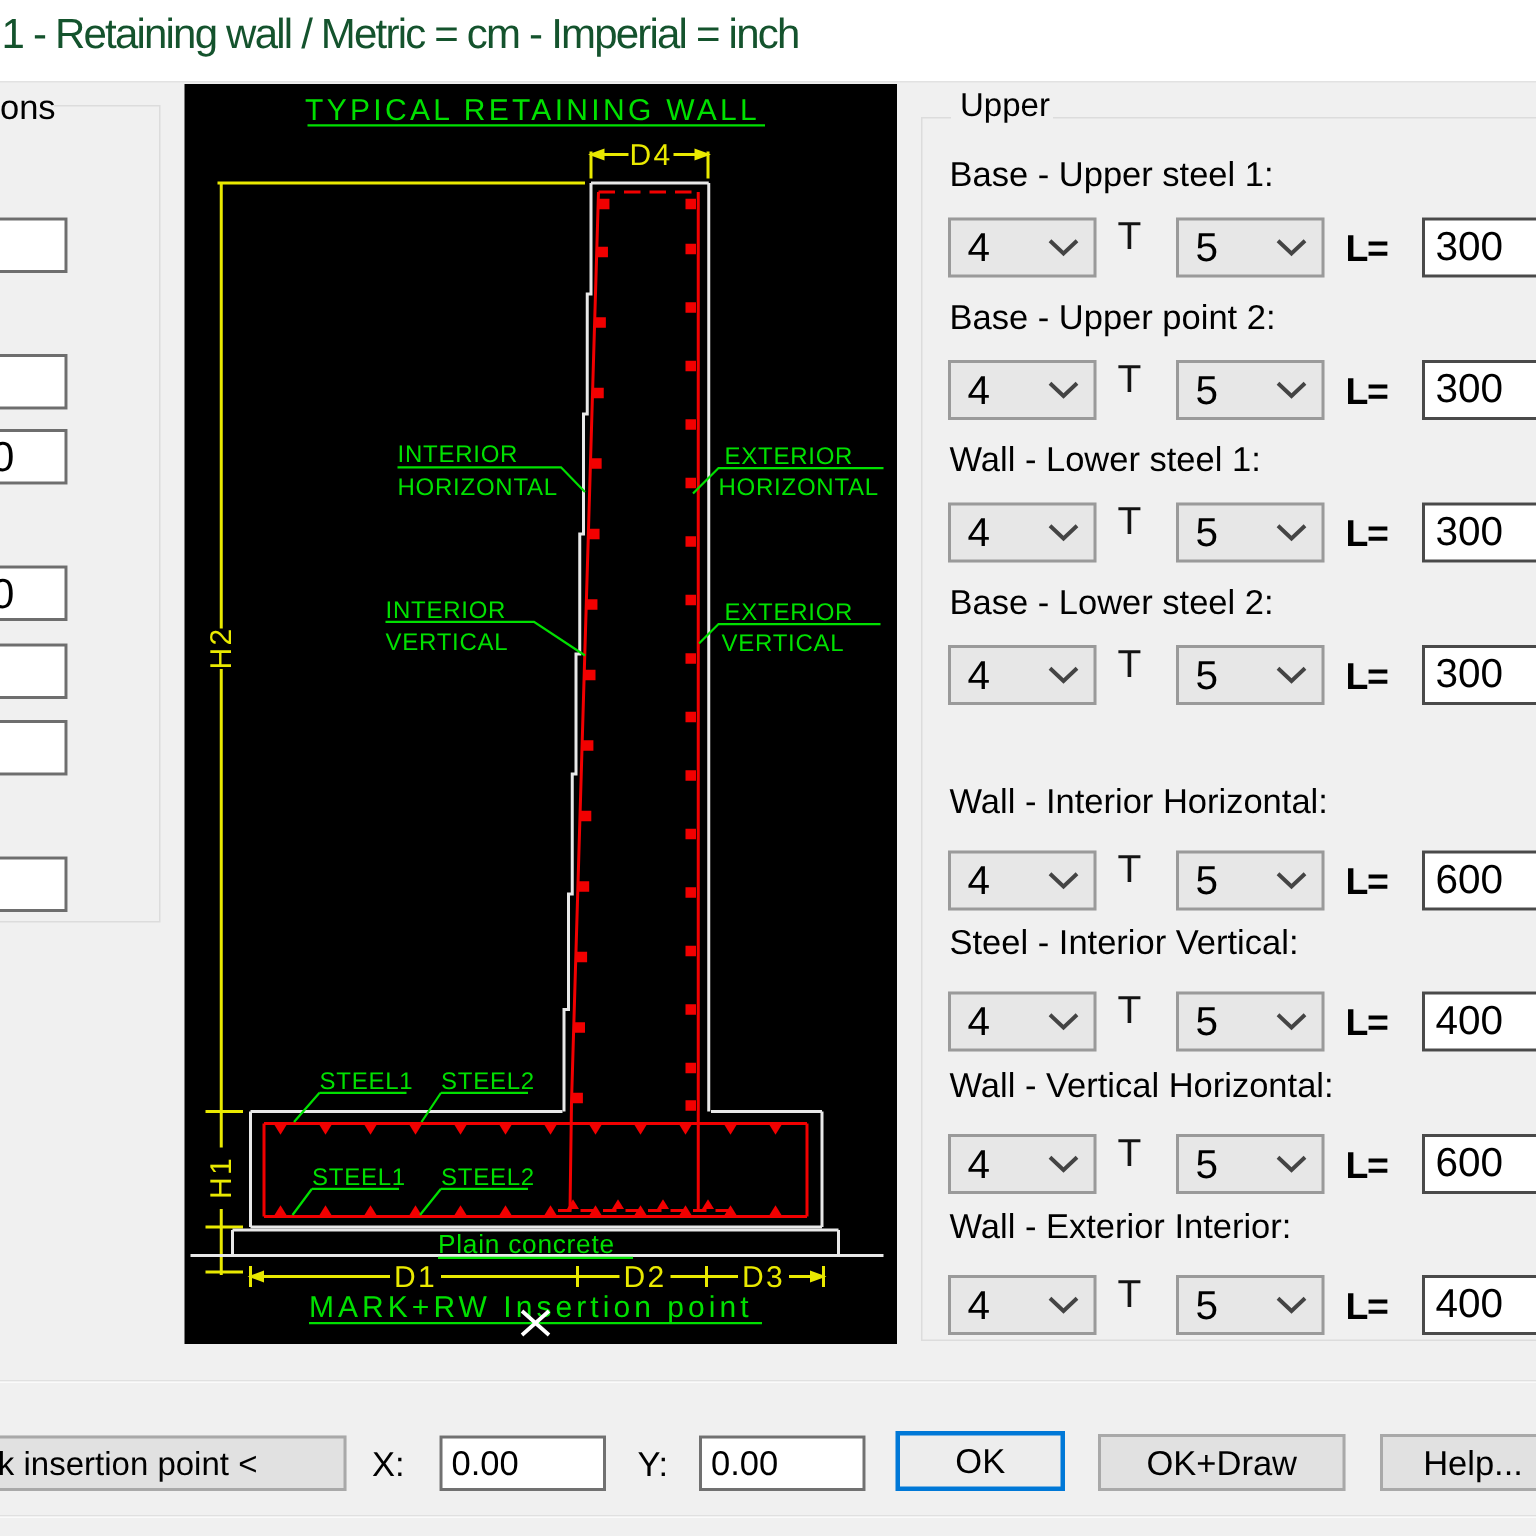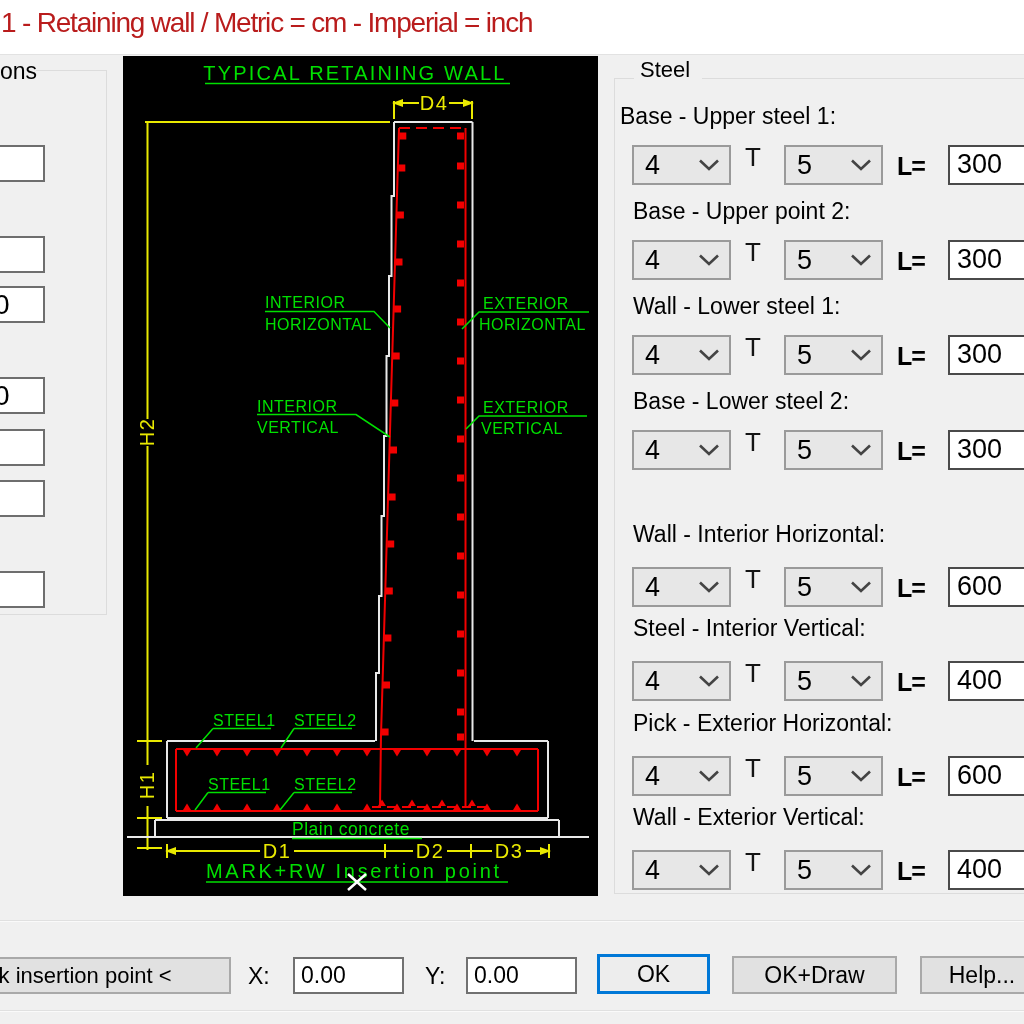--- a/index.html
+++ b/index.html
@@ -8,47 +8,47 @@
 .cmb{position:absolute;width:95px;height:36px;background:#e7e7e7;border:2px solid #9a9a9a}
 .cmb span{position:absolute;left:11px;top:2px;font-size:27px;line-height:32px;color:#000}
 .cmb svg{position:absolute;right:9px;top:11px}
 .rin{position:absolute;left:948px;width:120px;height:36px;background:#fff;border:2px solid #4a4a4a;font-size:27px;line-height:34px;color:#000;padding-left:7px}
 .tl{position:absolute;left:745px;font-size:26px;line-height:30px;color:#141414}
 .ll{position:absolute;left:897px;font-size:25px;line-height:30px;color:#000;font-weight:bold;letter-spacing:-1px}
 </style></head>
 <body>
 
 <div class="abs" style="left:0;top:0;width:1024px;height:54px;background:#fff"></div>
-<div class="abs" style="left:1px;top:7px;font-size:28px;color:#b91c1c;letter-spacing:-1.2px;white-space:nowrap">1 - Retaining wall / Metric = cm - Imperial = inch</div>
+<div class="abs" style="left:1px;top:7px;font-size:28px;color:#14532d;letter-spacing:-1.2px;white-space:nowrap">1 - Retaining wall / Metric = cm - Imperial = inch</div>
 <div class="abs" style="left:0;top:54px;width:1024px;height:1px;background:#e2e2e2"></div>
 
 <div class="abs" style="left:-20px;top:70px;width:125px;height:543px;border:1px solid #dcdcdc"></div>
 <div class="abs" style="left:0;top:59px;width:36px;height:25px;background:#f0f0f0;font-size:23px;line-height:25px;color:#000">ons</div>
 <div class="lin" style="top:145px"></div>
 <div class="lin" style="top:236px"></div>
 <div class="lin" style="top:286px">
     <span style="position:absolute;left:22px;top:2px;font-size:28px;line-height:30px">0</span>
   </div>
 <div class="lin" style="top:377px">
     <span style="position:absolute;left:22px;top:2px;font-size:28px;line-height:30px">0</span>
   </div>
 <div class="lin" style="top:429px"></div>
 <div class="lin" style="top:480px"></div>
 <div class="lin" style="top:571px"></div>
 
 <div class="abs" style="left:614px;top:78px;width:450px;height:814px;border:1px solid #dcdcdc"></div>
-<div class="abs" style="left:634px;top:57px;width:62px;height:26px;background:#f0f0f0;font-size:22px;line-height:26px;color:#000;padding-left:6px">Steel</div>
-<div class="lbl" style="left:620px;top:104px">Base - Upper steel 1:</div>
+<div class="abs" style="left:634px;top:57px;width:62px;height:26px;background:#f0f0f0;font-size:22px;line-height:26px;color:#000;padding-left:6px">Upper</div>
+<div class="lbl" style="left:633px;top:104px">Base - Upper steel 1:</div>
 <div class="lbl" style="left:633px;top:199px">Base - Upper point 2:</div>
 <div class="lbl" style="left:633px;top:294px">Wall - Lower steel 1:</div>
 <div class="lbl" style="left:633px;top:389px">Base - Lower steel 2:</div>
 <div class="lbl" style="left:633px;top:522px">Wall - Interior Horizontal:</div>
 <div class="lbl" style="left:633px;top:616px">Steel - Interior Vertical:</div>
-<div class="lbl" style="left:633px;top:711px">Pick - Exterior Horizontal:</div>
-<div class="lbl" style="left:633px;top:805px">Wall - Exterior Vertical:</div>
+<div class="lbl" style="left:633px;top:711px">Wall - Vertical Horizontal:</div>
+<div class="lbl" style="left:633px;top:805px">Wall - Exterior Interior:</div>
 <div class="cmb" style="left:632px;top:145px">
     <span>4</span>
     <svg width="22" height="14">
       <polyline points="2,2.5 11,11 20,2.5" fill="none" stroke="#444" stroke-width="2.6"></polyline>
     </svg>
   </div>
 <div class="tl" style="top:142px">T</div>
 <div class="cmb" style="left:784px;top:145px">
     <span>5</span>
     <svg width="22" height="14">

